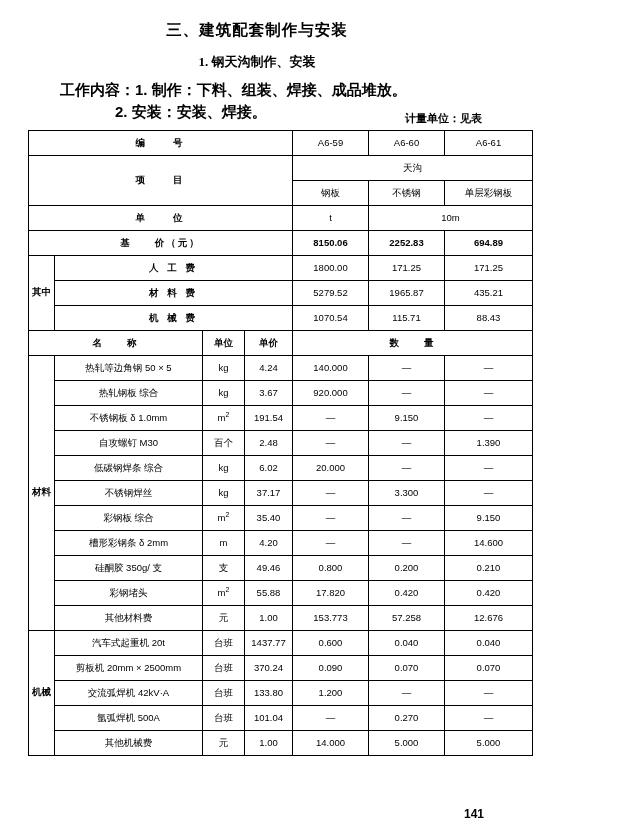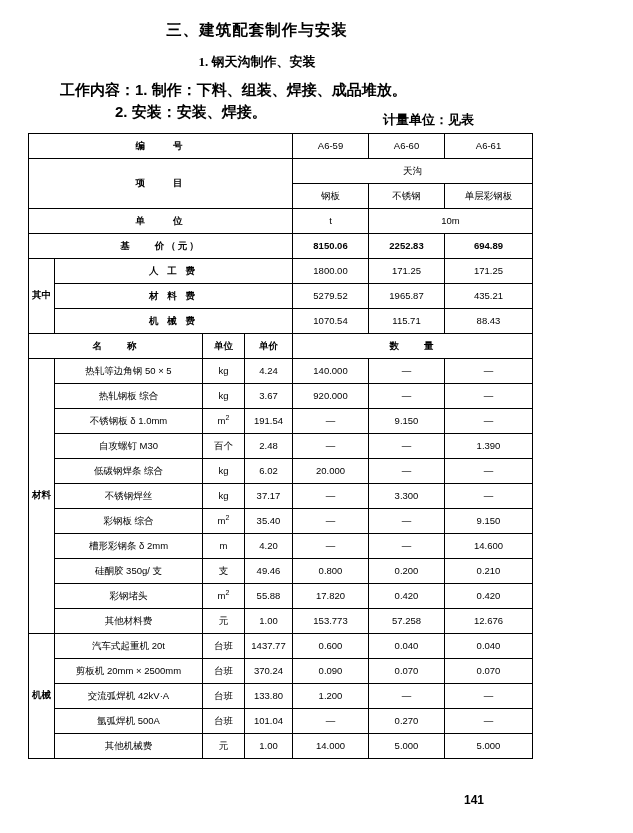--- a/index.html
+++ b/index.html
@@ -41,25 +41,25 @@
     line-height: 1.45;
     margin-left: 32px;
     font-family: "Liberation Sans", sans-serif;
     font-weight: bold;
   }
   .worknote .ln {
     white-space: nowrap;
   }
   .unit-note {
     text-align: right;
-    font-size: 13px;
+    font-size: 11px;
     font-family: Liberation Sans, sans-serif;
     font-weight: bold;
     margin-top: -12px;
-    margin-right: 12px;
+    margin-right: 4px;
     margin-bottom: 4px;
   }
   table.main {
     border-collapse: collapse;
     width: 100%;
     table-layout: fixed;
     font-size: 9.5px;
     font-family: "Liberation Sans", sans-serif;
   }
   table.main td {
@@ -85,21 +85,21 @@
     width: 26px;
     margin-left: 28px;
   }
   .vtext {
     display: inline-block;
     line-height: 1.3;
   }
   .pgnum {
     position: absolute;
     right: 30px;
-    bottom: 26px;
+    bottom: 12px;
     font-size: 12px;
     font-weight: bold;
     font-family: "Liberation Sans", sans-serif;
   }
   sup.u { font-size: 7px; vertical-align: super; }
 </style>
 </head>
 <body>
 
 <div class="page">

